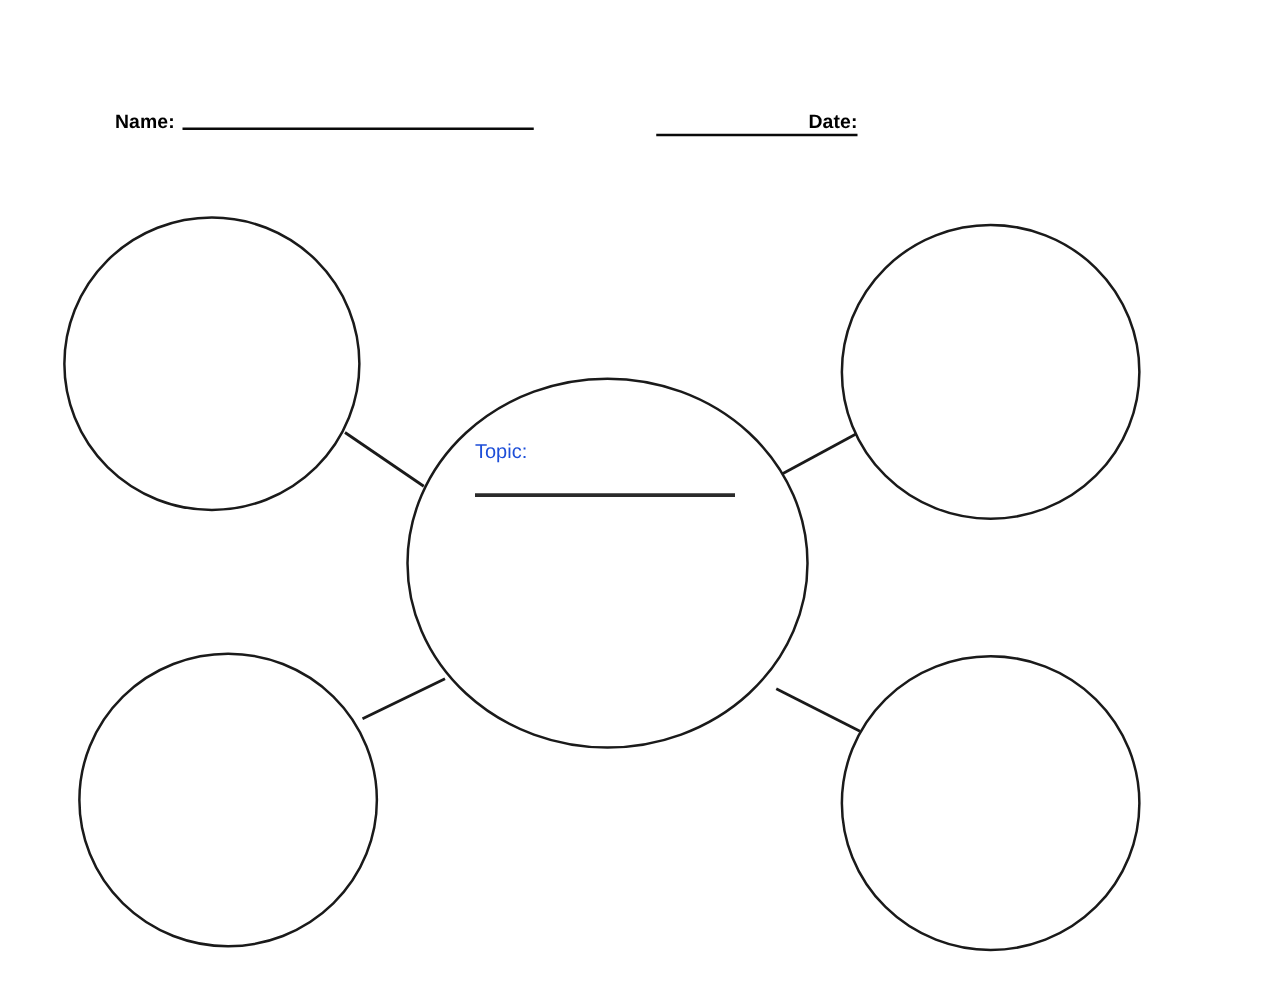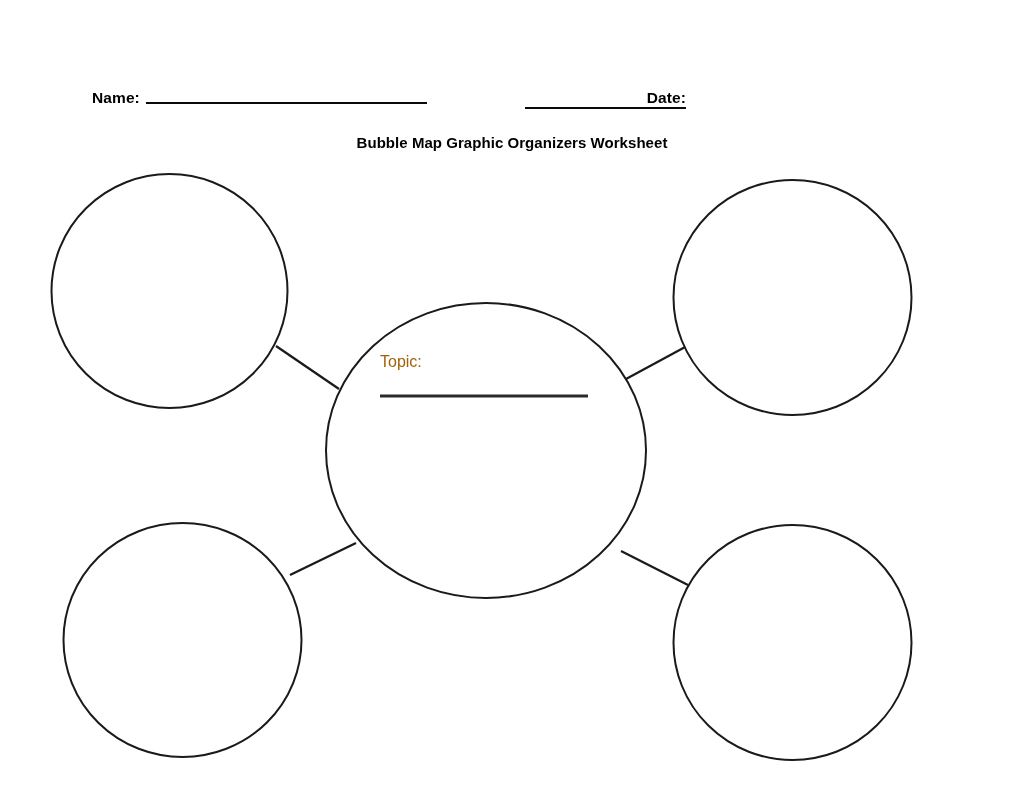--- a/index.html
+++ b/index.html
@@ -97,21 +97,21 @@
     stroke-linecap: butt;
   }
 
   .topic-label {
     position: absolute;
     left: 380px;
     top: 352px;
     font-size: 16px;
     line-height: 20px;
     font-weight: normal;
-    color: #a16207;
+    color: #1d4ed8;
     white-space: nowrap;
   }
 </style>
 </head>
 <body>
 
 <div class="page">
 
   <div class="header-row">
 
@@ -120,21 +120,20 @@
       <span class="field-rule"></span>
     </div>
 
     <div class="field" id="field-date">
       <span class="field-label">Date:</span>
       <span class="field-rule"></span>
     </div>
 
   </div>
 
-  <div class="worksheet-title">Bubble Map Graphic Organizers Worksheet</div>
 
   <div class="diagram">
     <svg viewBox="0 0 1024 791" xmlns="http://www.w3.org/2000/svg">
 
       <line class="connector-line" x1="276" y1="346" x2="339" y2="389"></line>
       <line class="connector-line" x1="626" y1="379" x2="687" y2="346"></line>
       <line class="connector-line" x1="290" y1="575" x2="356" y2="543"></line>
       <line class="connector-line" x1="621" y1="551" x2="688" y2="585"></line>
 
       <ellipse class="bubble-shape" cx="169.5" cy="291" rx="118" ry="117"></ellipse>

